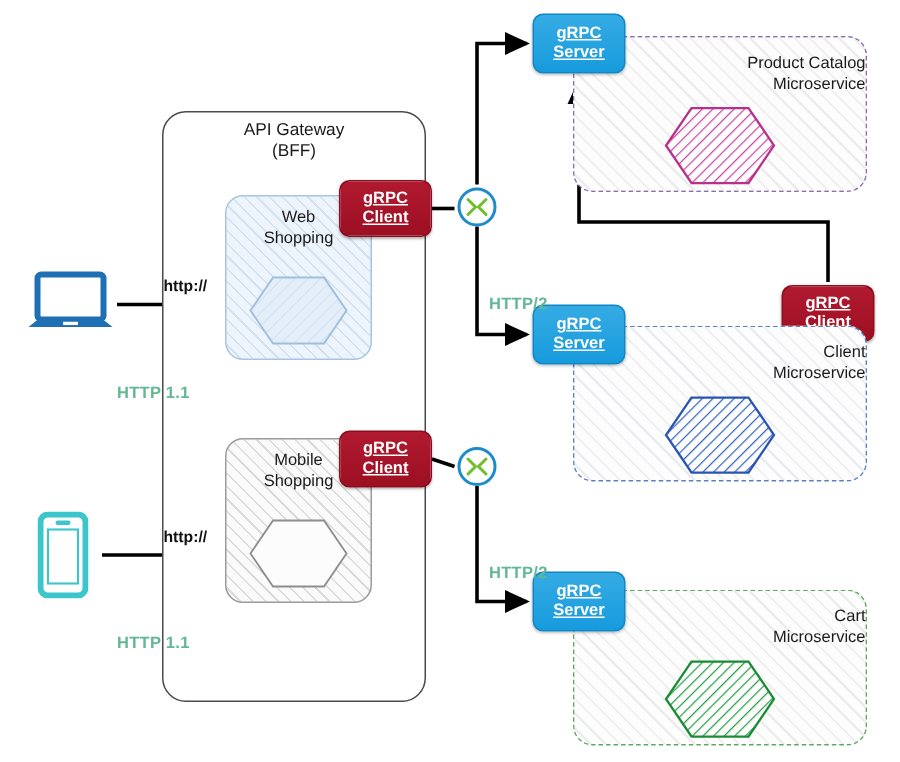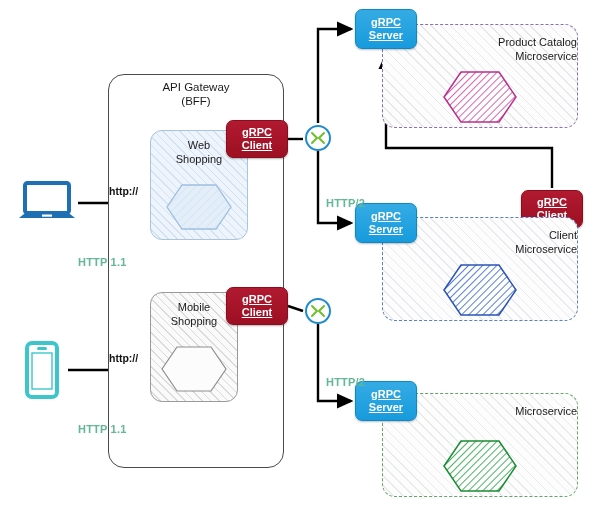--- a/index.html
+++ b/index.html
@@ -21,21 +21,21 @@
   
   .shopbox{border-radius:12px;box-sizing:border-box;}
   .shopbox.web{
     left:150px;top:130px;width:98px;height:110px;
     border:1.3px solid #a8c4e0;
     background:
       repeating-linear-gradient(45deg,rgba(150,180,215,.30) 0 1.1px,rgba(255,255,255,0) 1.1px 6px),
       #eef4fb;
   }
   .shopbox.mob{
-    left:150px;top:292px;width:88px;height:110px;
+    left:150px;top:292px;width:98px;height:110px;
     border:1.3px solid #9a9a9a;
     background:
       repeating-linear-gradient(45deg,rgba(130,130,130,.26) 0 1.1px,rgba(255,255,255,0) 1.1px 6px),
       #fafafa;
   }
   .shoplabel{
     position:absolute;width:100%;left:0;top:8px;text-align:center;
     font-size:11px;color:#1a1a1a;line-height:13.5px;
   }
   .hexwrap{position:absolute;left:50%;top:52px;transform:translateX(-50%);}
@@ -228,20 +228,21 @@
             </pattern>
           </defs>
         <polygon points="19,2 57,2 74,27 57,52 19,52 2,27" fill="#fff"></polygon>
         <polygon points="19,2 57,2 74,27 57,52 19,52 2,27" fill="url(#hxo)" stroke="#2a55b4" stroke-width="1.5"></polygon>
       </svg>
     </div>
   </div>
 
   <div class="node ms cart">
     <div class="ms-label">
+      <div>Cart</div>
       <div>Microservice</div>
     </div>
     <div class="hexwrap">
       <svg width="76" height="54" viewBox="0 0 76 54">
         <defs>
             <pattern id="hxc" width="5" height="5" patternTransform="rotate(45)" patternUnits="userSpaceOnUse">
           <line x1="0" y1="0" x2="0" y2="5" stroke="#1f9e3c" stroke-width="1.6"></line>
             </pattern>
           </defs>
         <polygon points="19,2 57,2 74,27 57,52 19,52 2,27" fill="#fff"></polygon>

